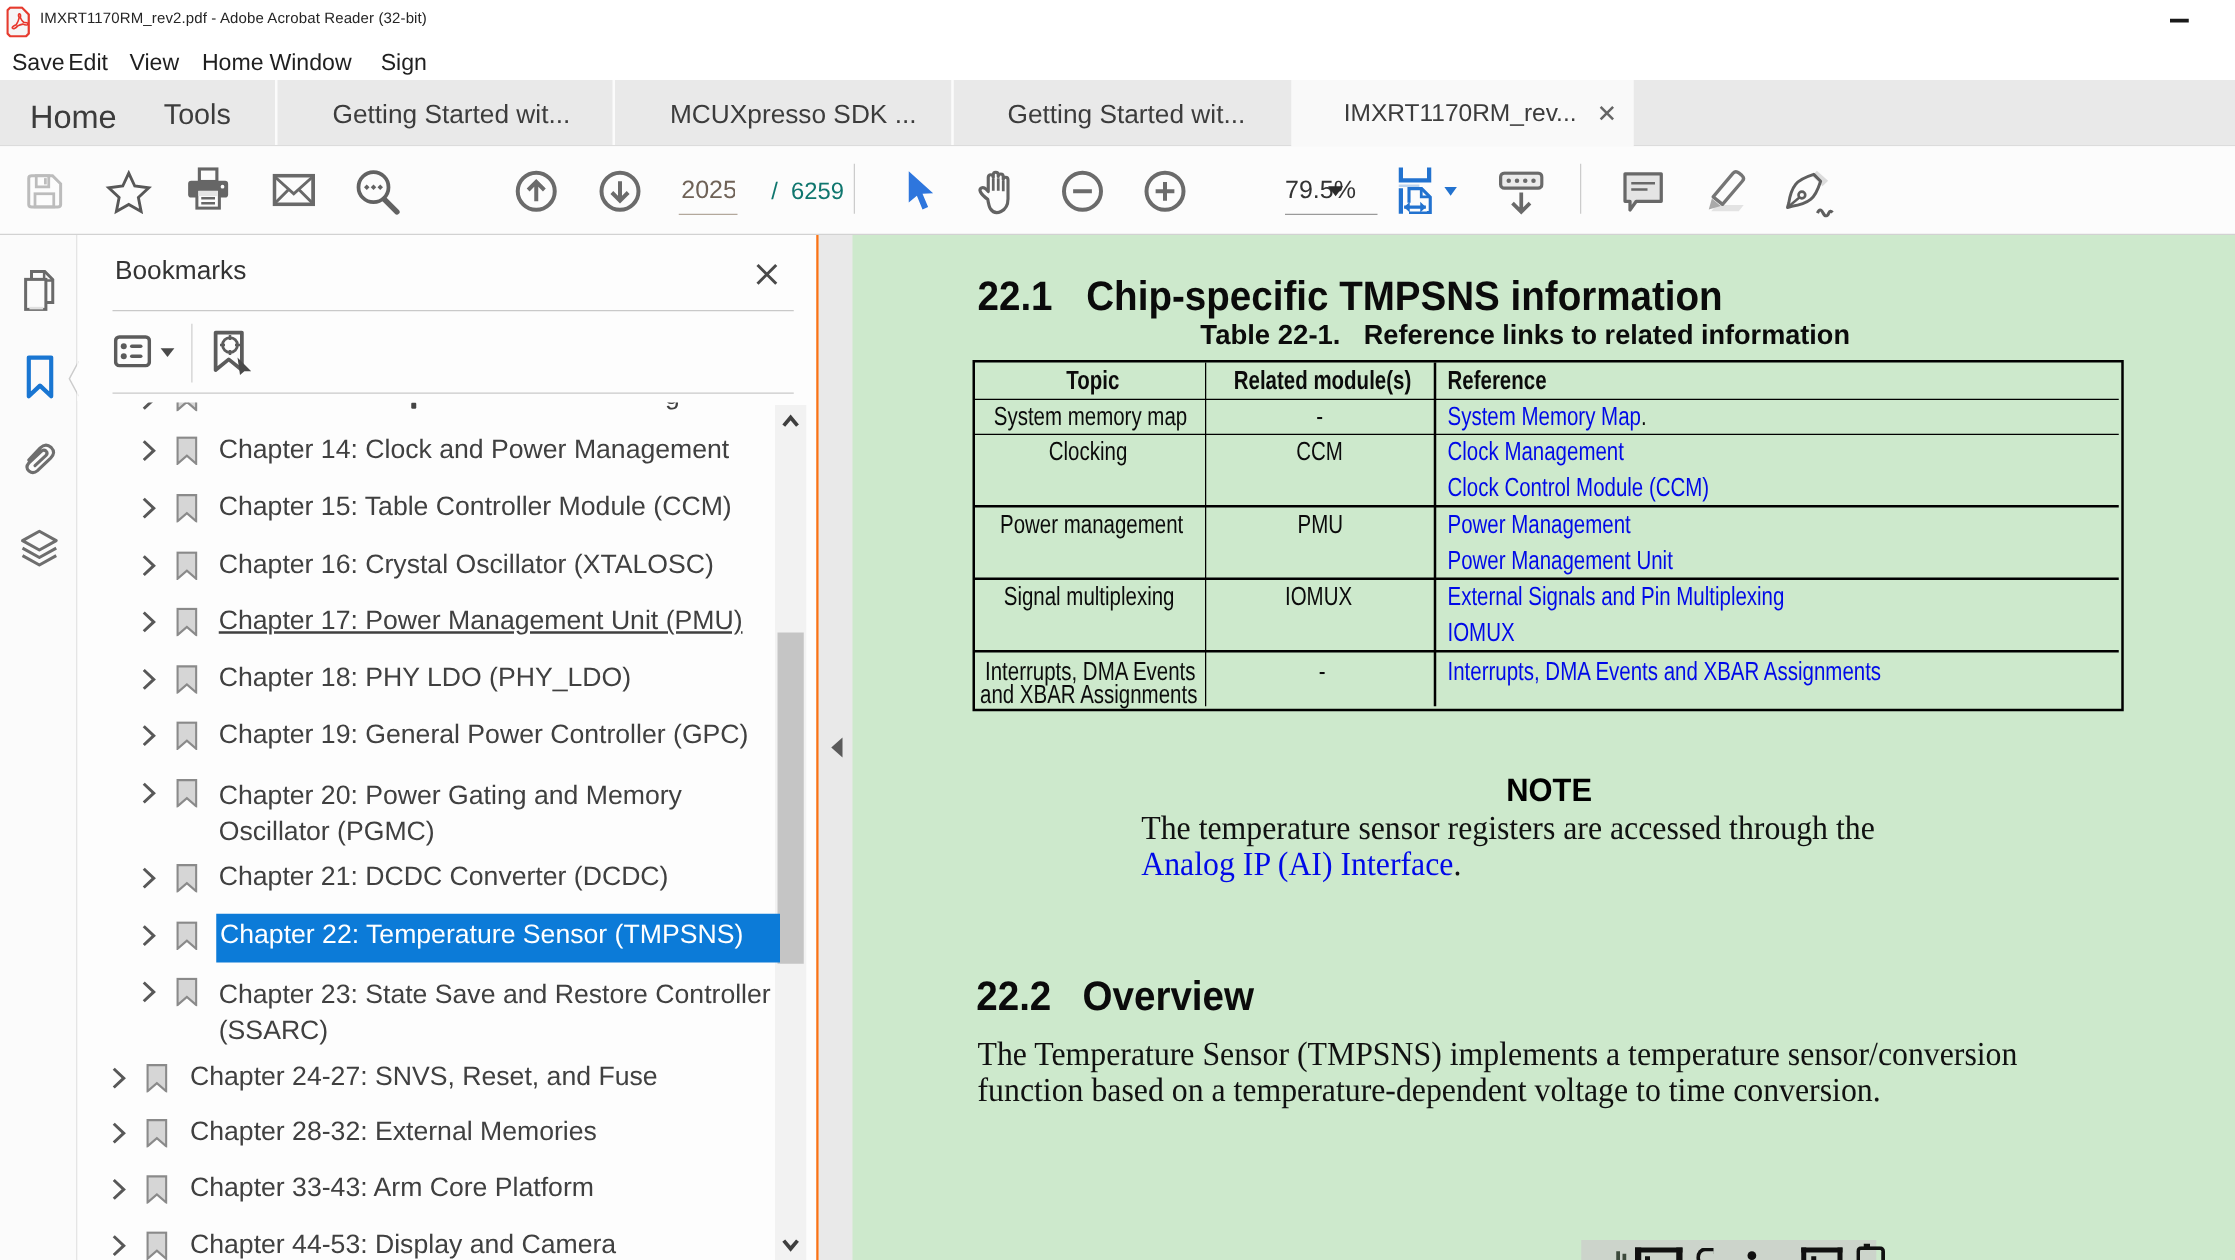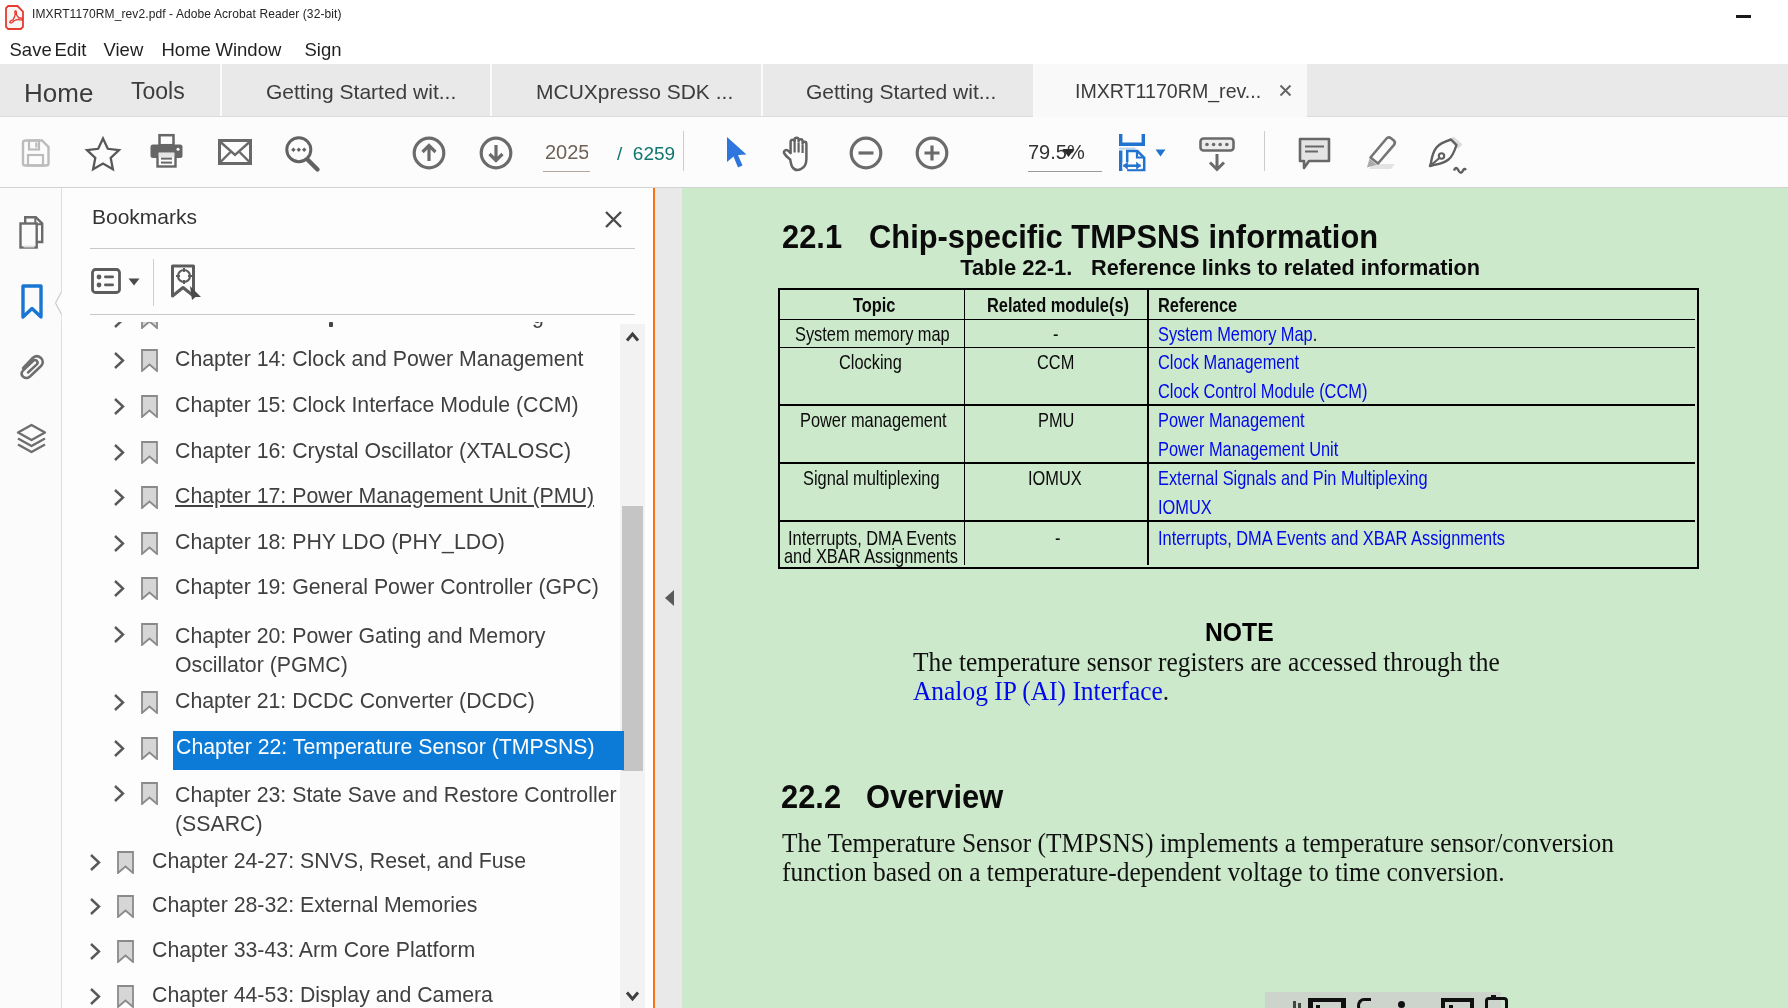--- a/index.html
+++ b/index.html
@@ -293,21 +293,21 @@
           <path d="M1 1 L16 1 L16 22 L8.5 15.5 L1 22 Z" fill="#d6d6d6" stroke="#8a8a8a" stroke-width="1.8"></path>
         </svg>
       <div class="bmrow" style="left:113px;top:160px">Chapter 14: Clock and Power Management</div>
 
       <svg class="chev" style="left:51px;top:209px" viewBox="0 0 12 19">
           <path d="M2 2 L10 9.5 L2 17" fill="none" stroke="#585858" stroke-width="2.4"></path>
         </svg>
       <svg class="bmicon" style="left:79px;top:207px" viewBox="0 0 17 23">
           <path d="M1 1 L16 1 L16 22 L8.5 15.5 L1 22 Z" fill="#d6d6d6" stroke="#8a8a8a" stroke-width="1.8"></path>
         </svg>
-      <div class="bmrow" style="left:113px;top:206px">Chapter 15: Clock Interface Module (CCM)</div>
+      <div class="bmrow" style="left:113px;top:206px">Chapter 15: Table Controller Module (CCM)</div>
 
       <svg class="chev" style="left:51px;top:255px" viewBox="0 0 12 19">
           <path d="M2 2 L10 9.5 L2 17" fill="none" stroke="#585858" stroke-width="2.4"></path>
         </svg>
       <svg class="bmicon" style="left:79px;top:253px" viewBox="0 0 17 23">
           <path d="M1 1 L16 1 L16 22 L8.5 15.5 L1 22 Z" fill="#d6d6d6" stroke="#8a8a8a" stroke-width="1.8"></path>
         </svg>
       <div class="bmrow" style="left:113px;top:252px">Chapter 16: Crystal Oscillator (XTALOSC)</div>
 
       <svg class="chev" style="left:51px;top:300px" viewBox="0 0 12 19">

